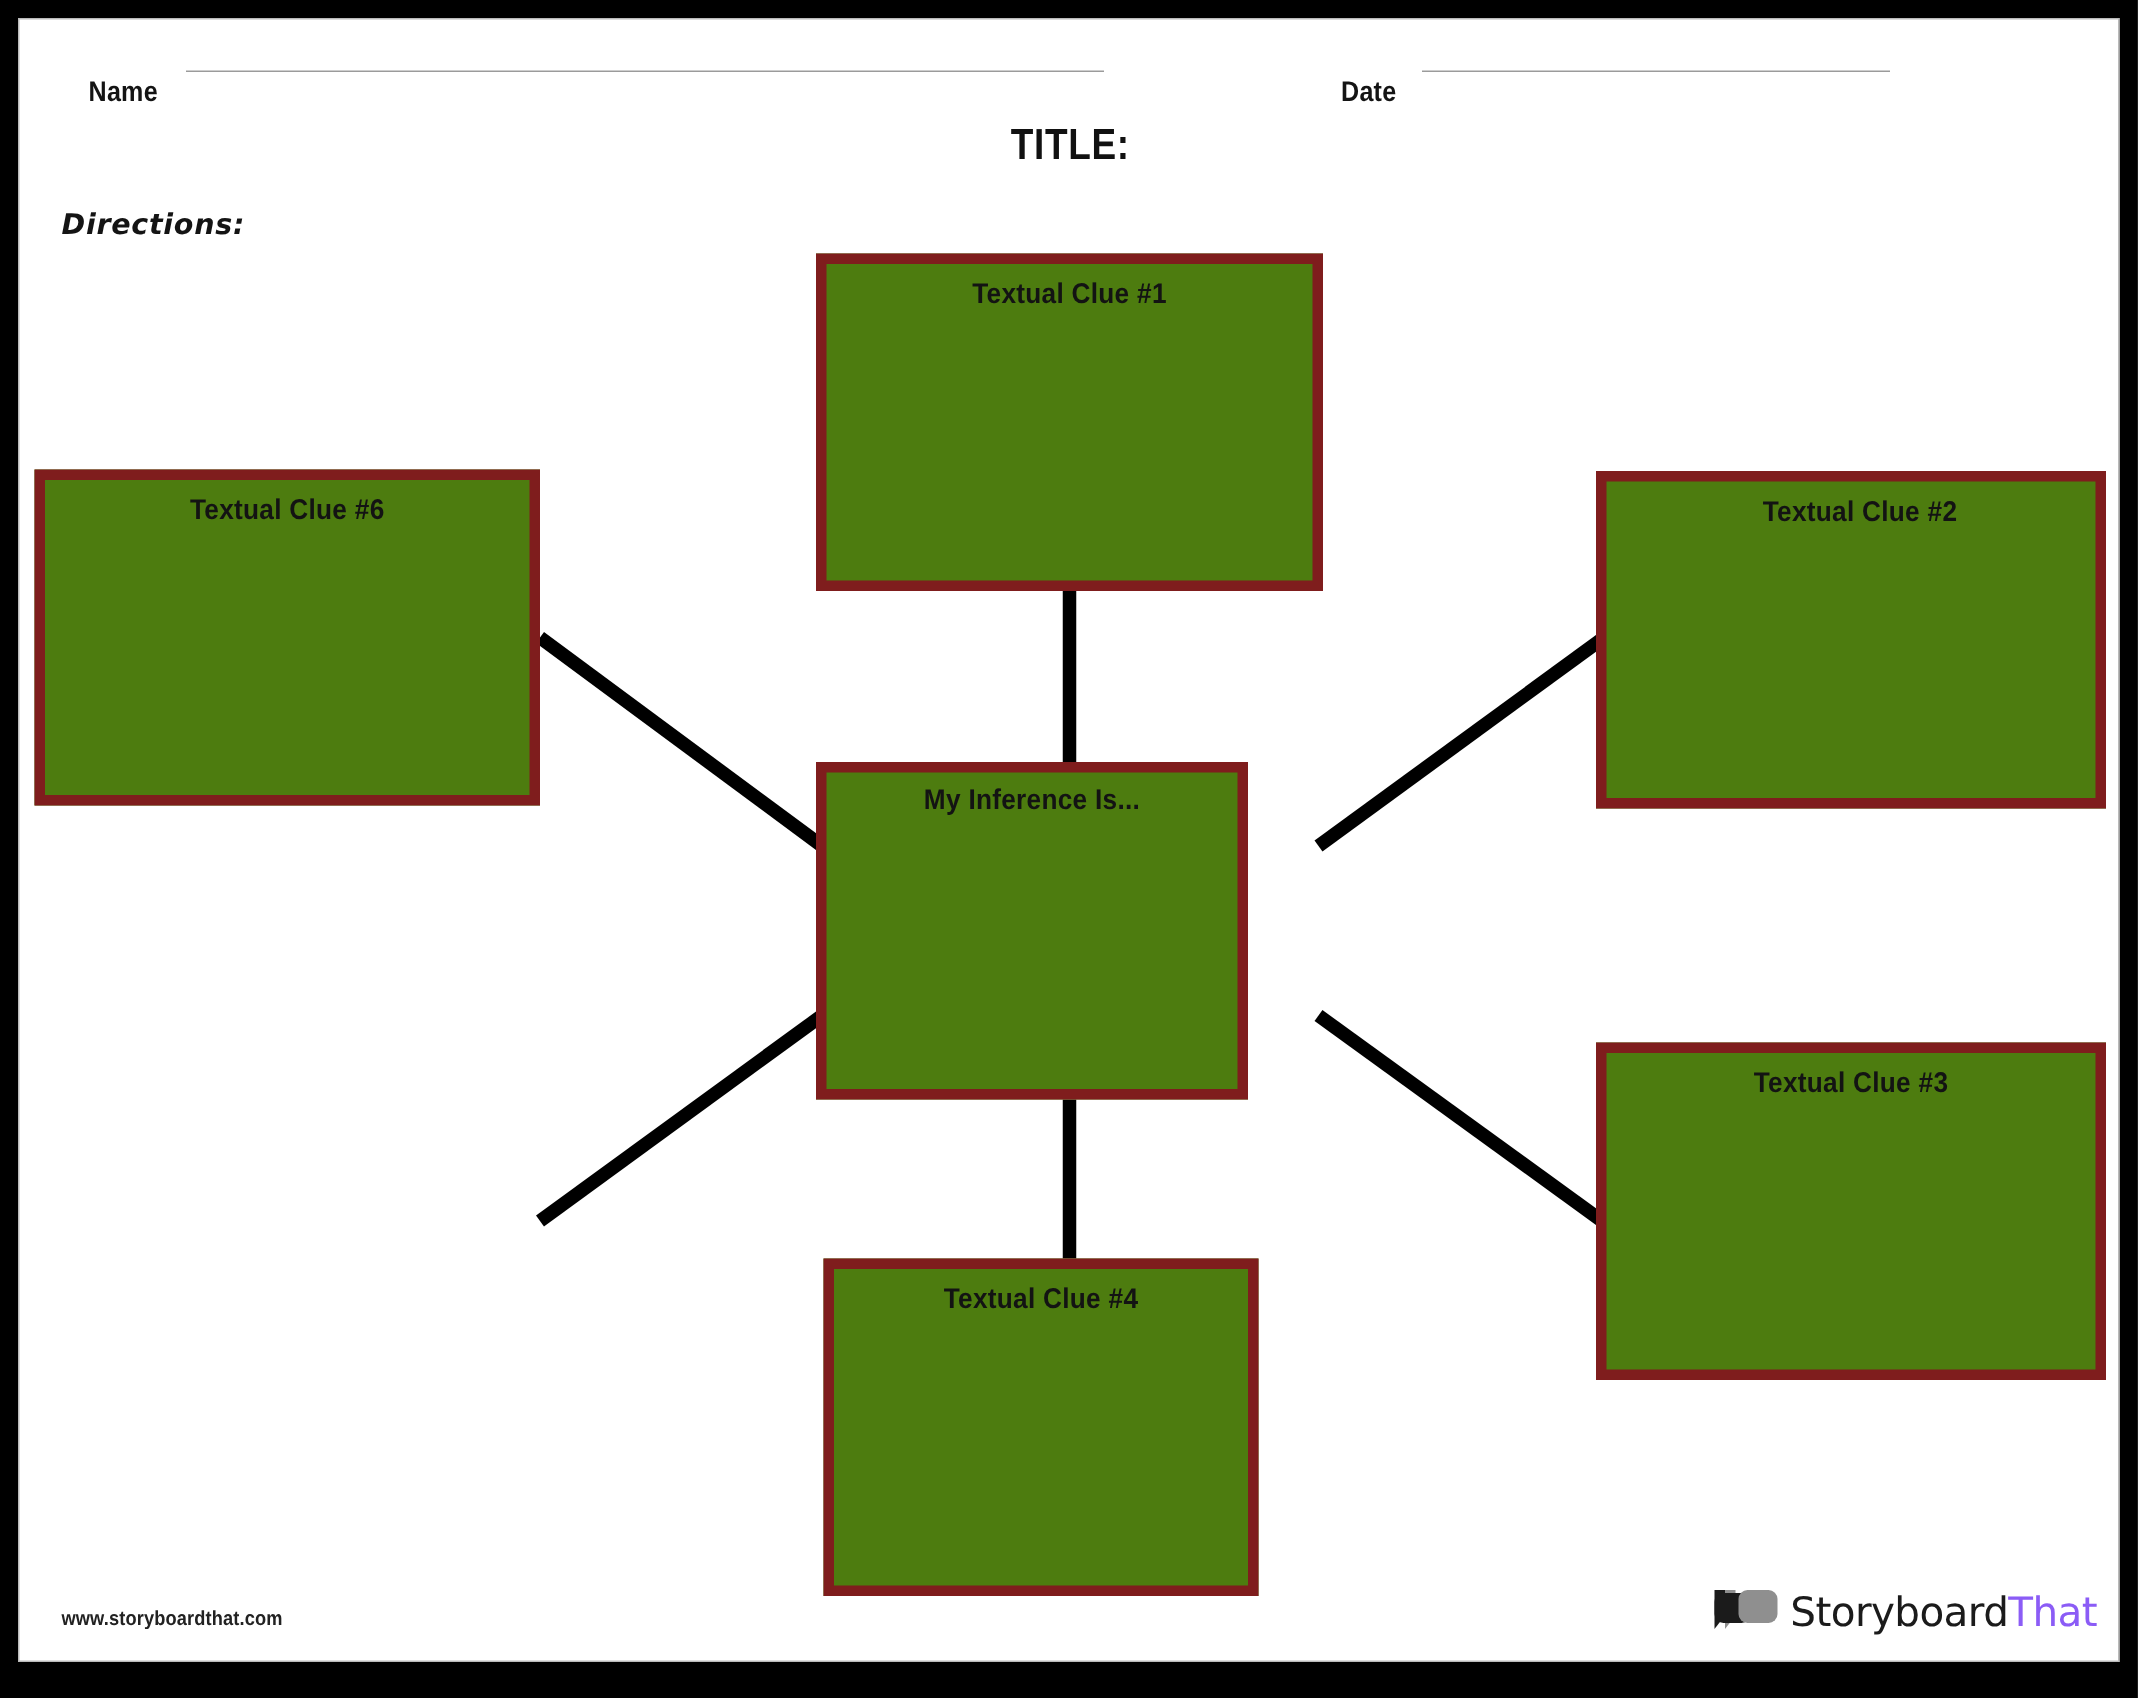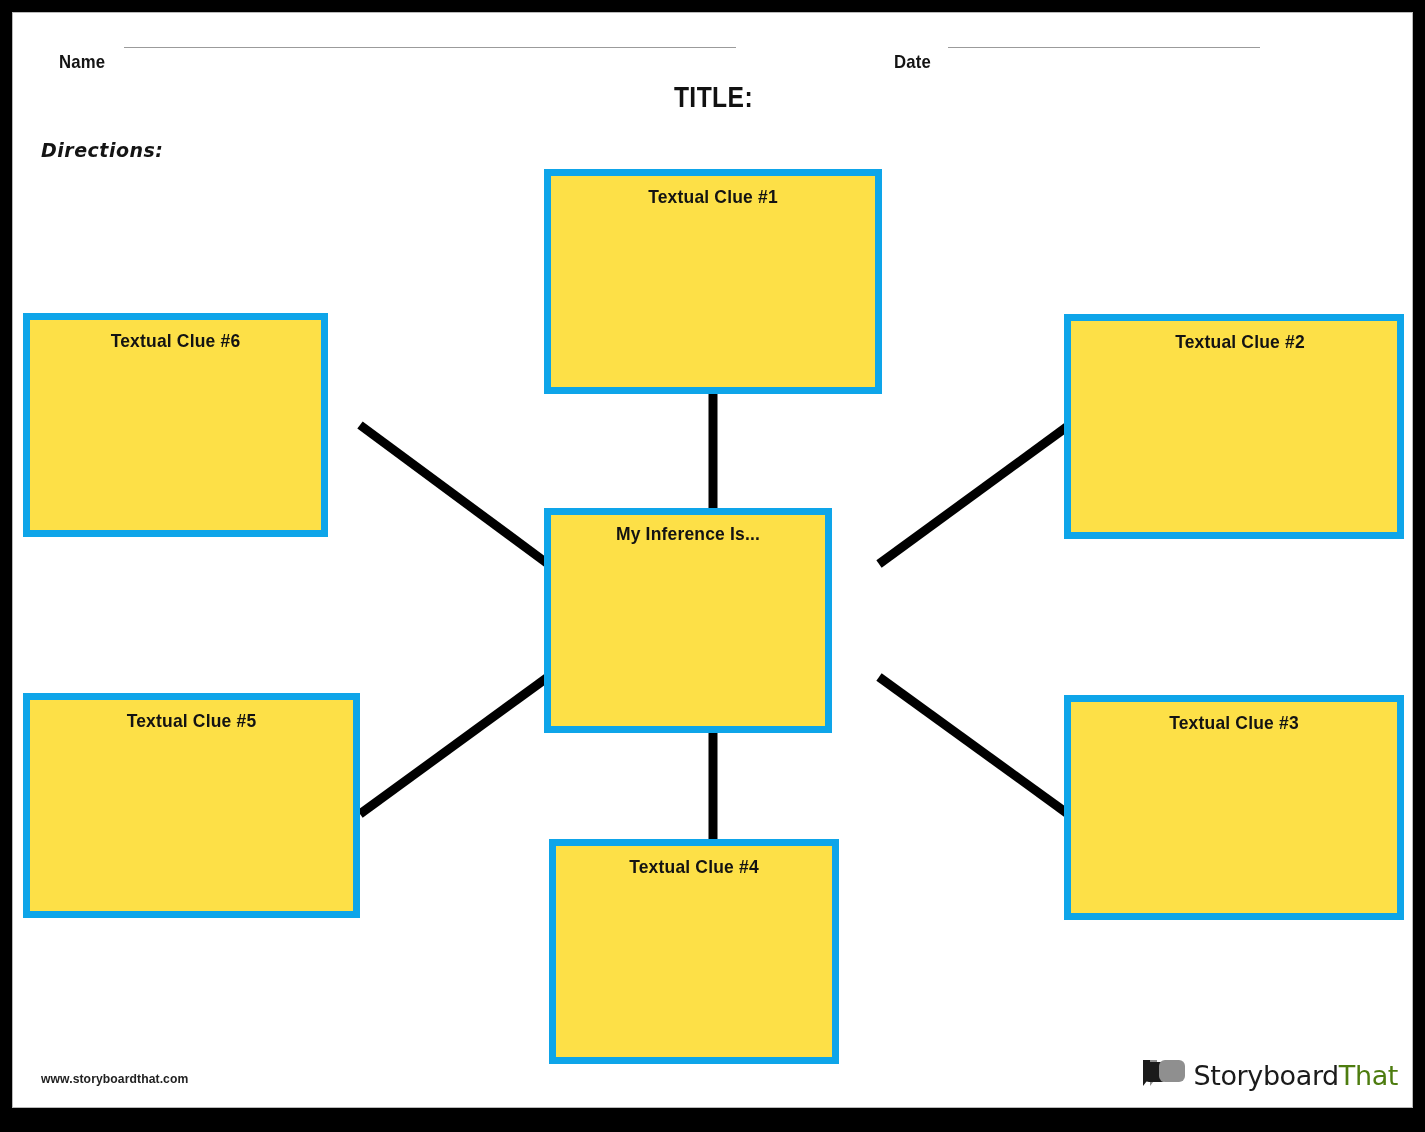--- a/index.html
+++ b/index.html
@@ -102,41 +102,41 @@
   #connector-layer {
     position: absolute;
     left: 0; top: 0;
     width: 1401px;
     height: 1096px;
     pointer-events: none;
   }
   .node-box {
     position: absolute;
     box-sizing: border-box;
-    background: #fde047;
-    border: 7px solid #0ea5e9;
+    background: #4d7c0f;
+    border: 7px solid #7f1d1d;
   }
   .node-label {
     display: block;
     text-align: center;
     margin-top: 10px;
     font-size: 19px;
     font-weight: bold;
     color: #131313;
     letter-spacing: 0.2px;
     transform: scaleX(0.92);
     font-family: "Liberation Sans", sans-serif;
   }
   #node-center { left: 531px; top: 495px; width: 288px; height: 225px; }
   #node-clue1  { left: 531px; top: 156px; width: 338px; height: 225px; }
   #node-clue2  { left: 1051px; top: 301px; width: 340px; height: 225px; padding-left: 12px; }
   #node-clue3  { left: 1051px; top: 682px; width: 340px; height: 225px; }
   #node-clue4  { left: 536px; top: 826px; width: 290px; height: 225px; }
   #node-clue5  { left: 10px;  top: 680px; width: 337px; height: 225px; }
-  #node-clue6  { left: 10px;  top: 300px; width: 305px; height: 224px; }
+  #node-clue6  { left: 10px;  top: 300px; width: 337px; height: 224px; }
   #node-center .node-label { margin-top: 8px; }
 
   
   #footer-url {
     position: absolute;
     left: 28px;
     top: 1058px;
     font-size: 13.5px;
     font-weight: bold;
     color: #222222;
@@ -184,21 +184,21 @@
     width: 0; height: 0;
     border-left: 7px solid #8f8f8f;
     border-bottom: 9px solid transparent;
   }
   .brand-word {
     font-size: 27px;
     letter-spacing: -0.4px;
     font-family: "DejaVu Sans", sans-serif;
   }
   #brand-storyboard { color: #1b1b1b; }
-  #brand-that { color: #4d7c0f; }
+  #brand-that { color: #8b5cf6; }
 </style>
 </head>
 <body>
 
 <div id="page-frame">
   <div id="page-sheet">
 
     <div id="name-row" class="field-row">
       <span class="field-label">Name</span>
       <span id="name-rule" class="field-rule"></span>
@@ -239,23 +239,20 @@
       </div>
 
       <div id="node-clue3" class="node-box">
         <span class="node-label">Textual Clue #3</span>
       </div>
 
       <div id="node-clue4" class="node-box">
         <span class="node-label">Textual Clue #4</span>
       </div>
 
-      <div id="node-clue5" class="node-box">
-        <span class="node-label">Textual Clue #5</span>
-      </div>
 
       <div id="node-clue6" class="node-box">
         <span class="node-label">Textual Clue #6</span>
       </div>
 
       <div id="node-center" class="node-box">
         <span class="node-label">My Inference Is...</span>
       </div>
 
     </div>

